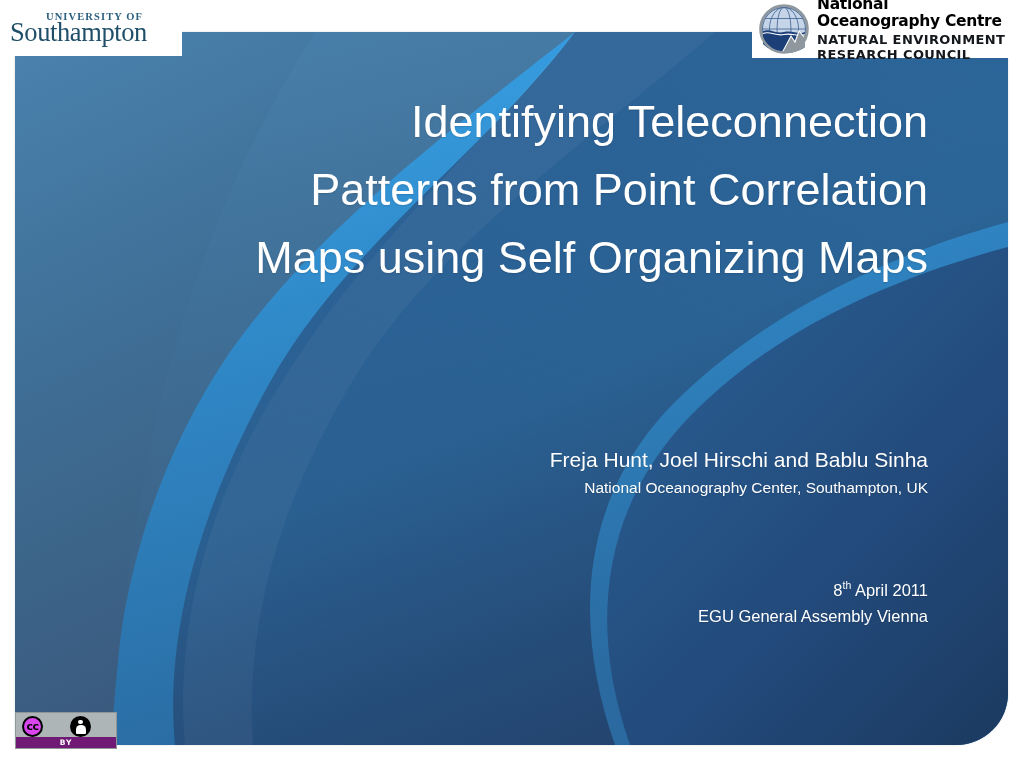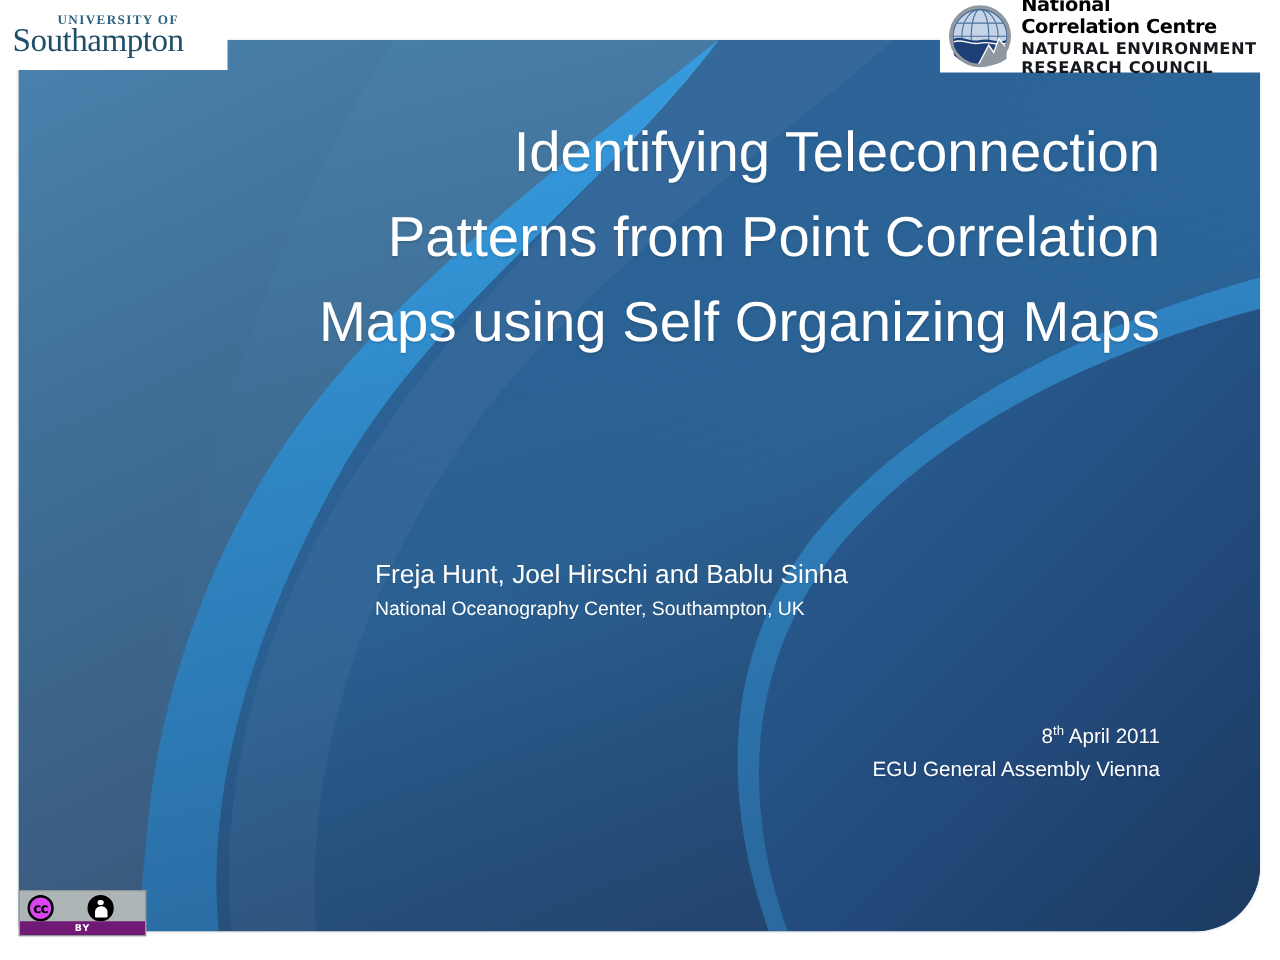--- a/index.html
+++ b/index.html
@@ -81,21 +81,21 @@
     line-height:68px;
     font-weight:normal;
     white-space:nowrap;
     text-shadow:0 1px 2px rgba(0,0,0,0.13);
   }
 
   
   #authors-block {
     position:absolute;
     left:300px; top:447px; width:628px;
-    text-align:left; z-index:4;
+    text-align:right; z-index:4;
   }
   #author-names {
     color:#ffffff; font-size:21px; line-height:26px;
     text-shadow:0 1px 1px rgba(0,0,0,0.14);
   }
   #author-affil {
     color:#ffffff; font-size:15.5px; line-height:22px;
     margin-top:4px;
     text-shadow:0 1px 1px rgba(0,0,0,0.14);
   }
@@ -223,21 +223,21 @@
       <path d="M5,28 C12,25 18,31 26,29 C34,27 41,32 47,29
                L47,44 C40,49 32,50 26,50 C18,50 10,46 5,41 Z" fill="#1c3f77"></path>
       <path d="M5,30.5 C12,27.5 18,33.5 26,31.5 C34,29.5 41,34.5 47,31.5" fill="none" stroke="#ffffff" stroke-width="1.1"></path>
       <path d="M24,50 L33,33 L37,39 L41,28 L46,34 L47,29 L47,44
                C41,49 33,50 26,50 Z" fill="#8f989f"></path>
       <path d="M24,50 L33,33 L37,39 L41,28 L46,34" fill="none" stroke="#ffffff" stroke-width="1.1"></path>
       <circle cx="26" cy="26" r="23.5" fill="none" stroke="#8f989f" stroke-width="2.6"></circle>
     </svg>
     <div id="noc-text">
       <div id="noc-line1">National</div>
-      <div id="noc-line2">Correlation Centre</div>
+      <div id="noc-line2">Oceanography Centre</div>
       <div id="noc-line3">NATURAL ENVIRONMENT RESEARCH COUNCIL</div>
     </div>
   </div>
 
   <div id="title-block">
     <div class="tline">Identifying Teleconnection</div>
     <div class="tline">Patterns from Point Correlation</div>
     <div class="tline">Maps using Self Organizing Maps</div>
   </div>
 

